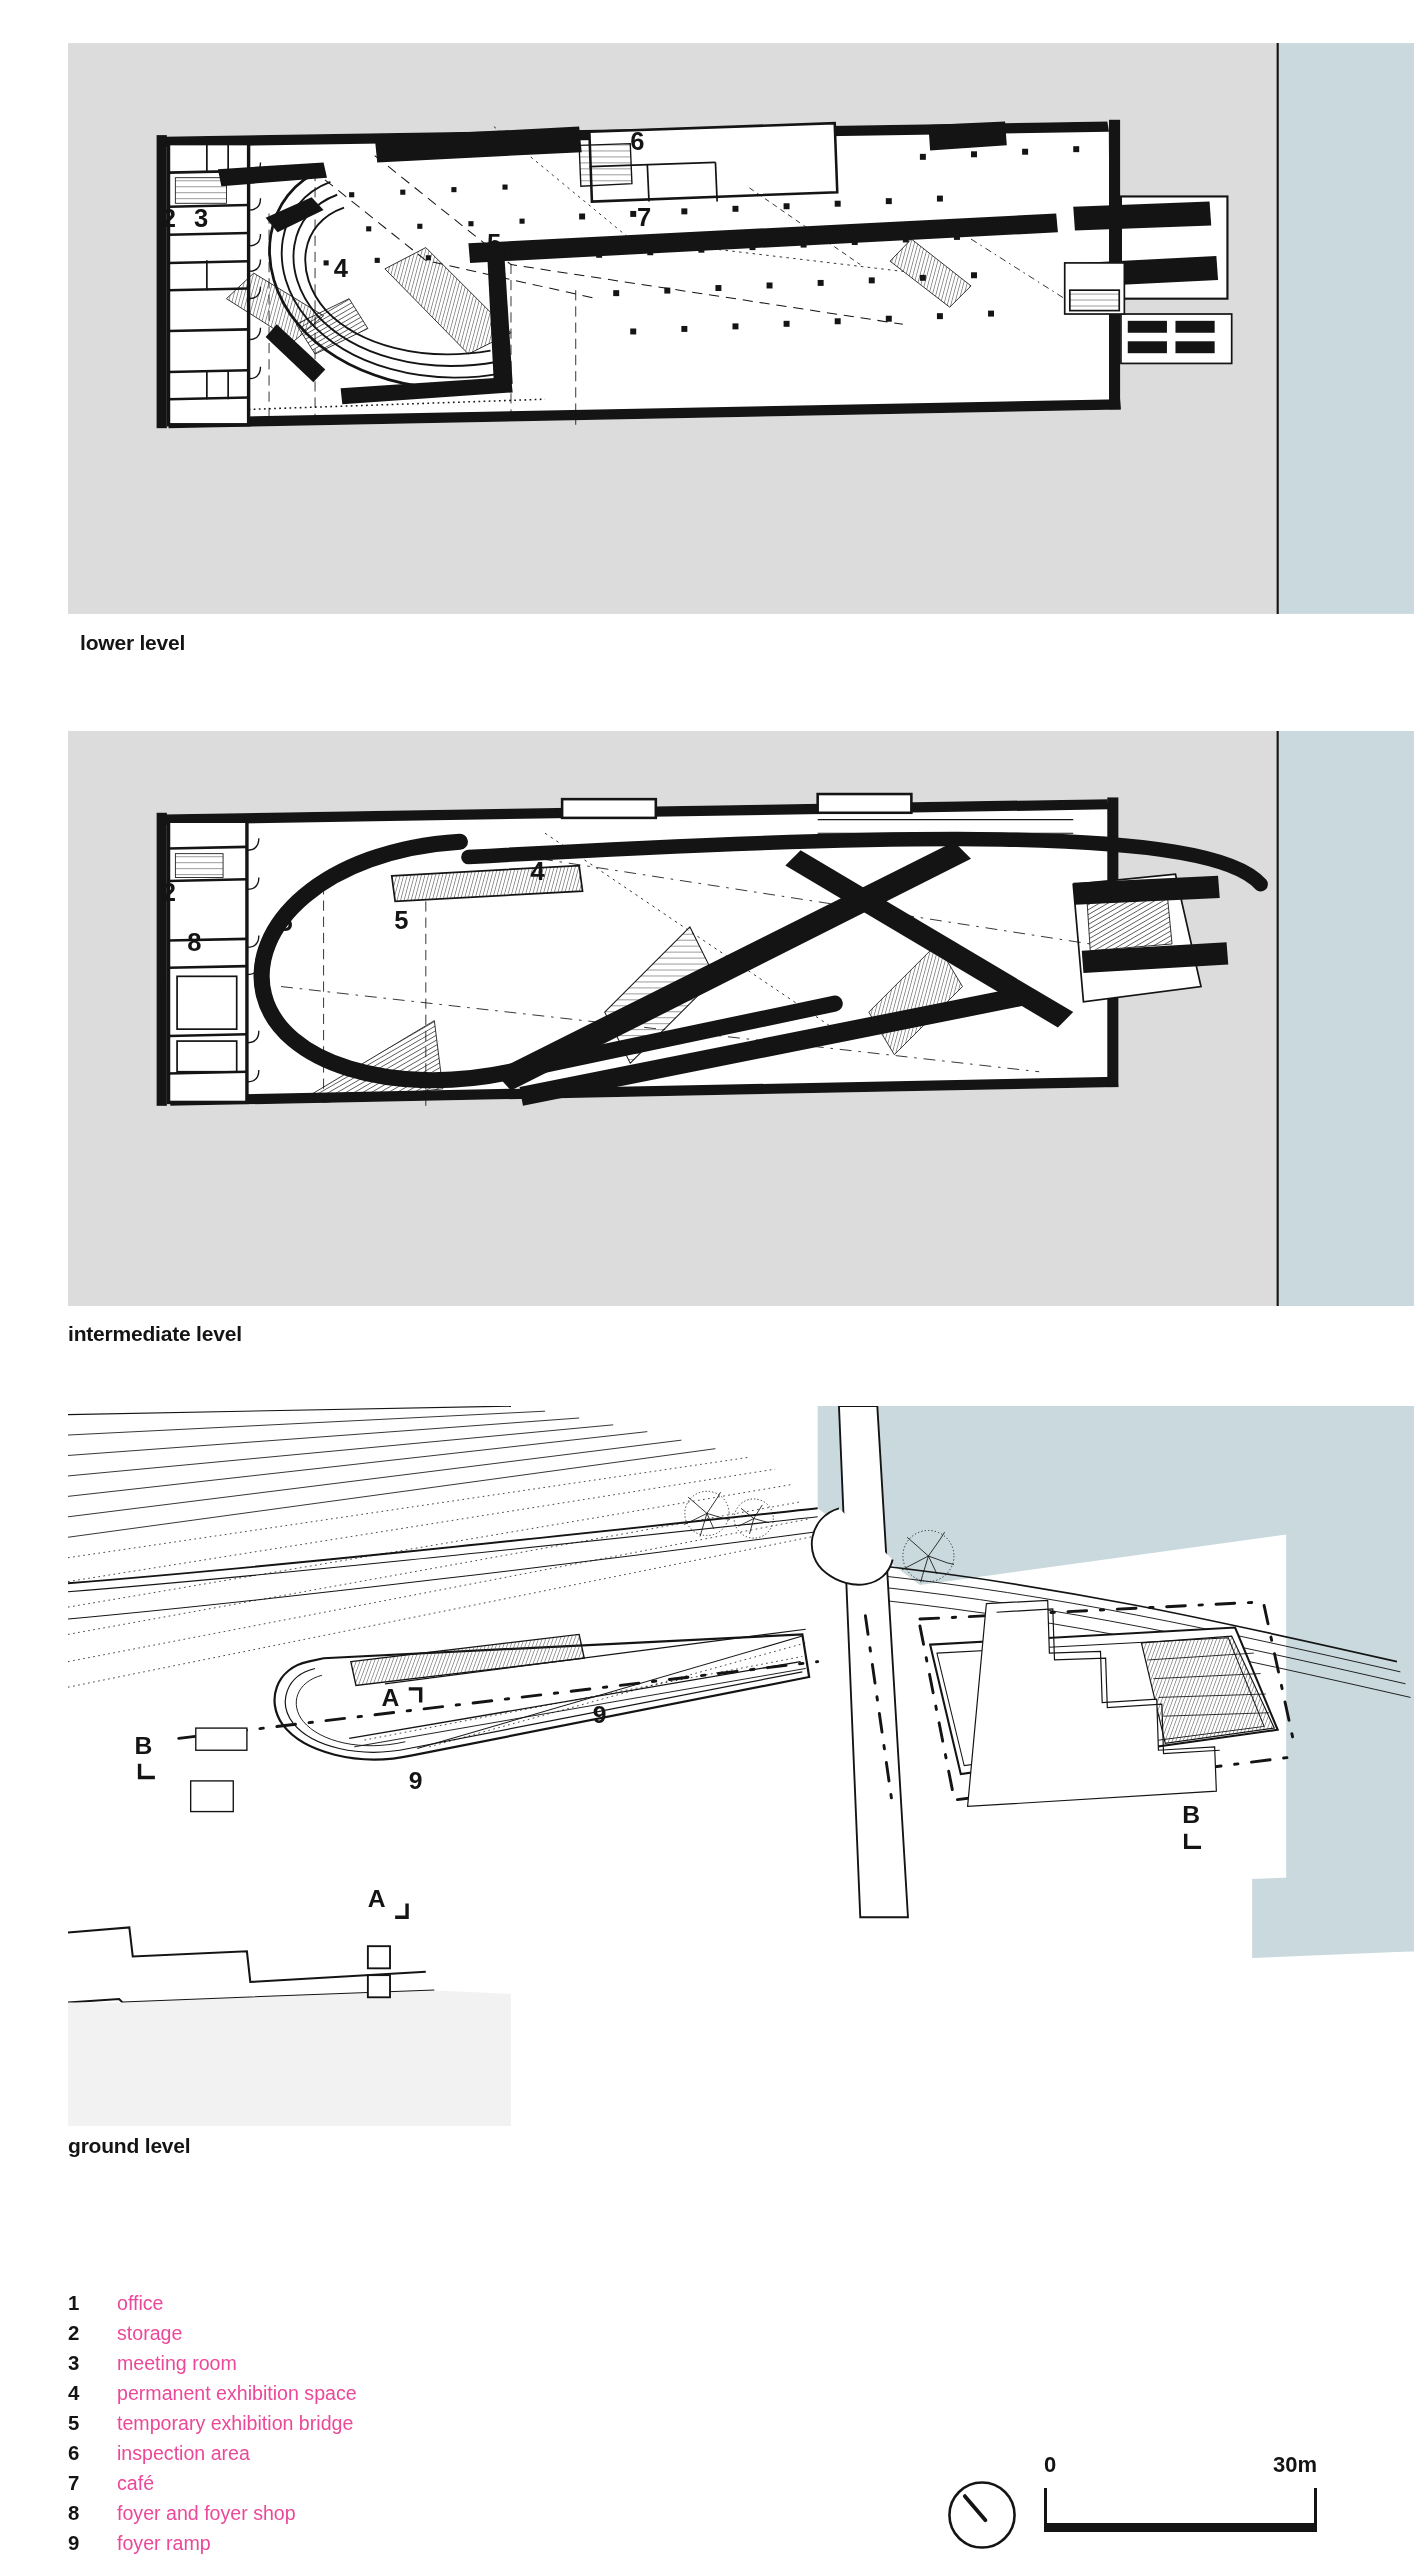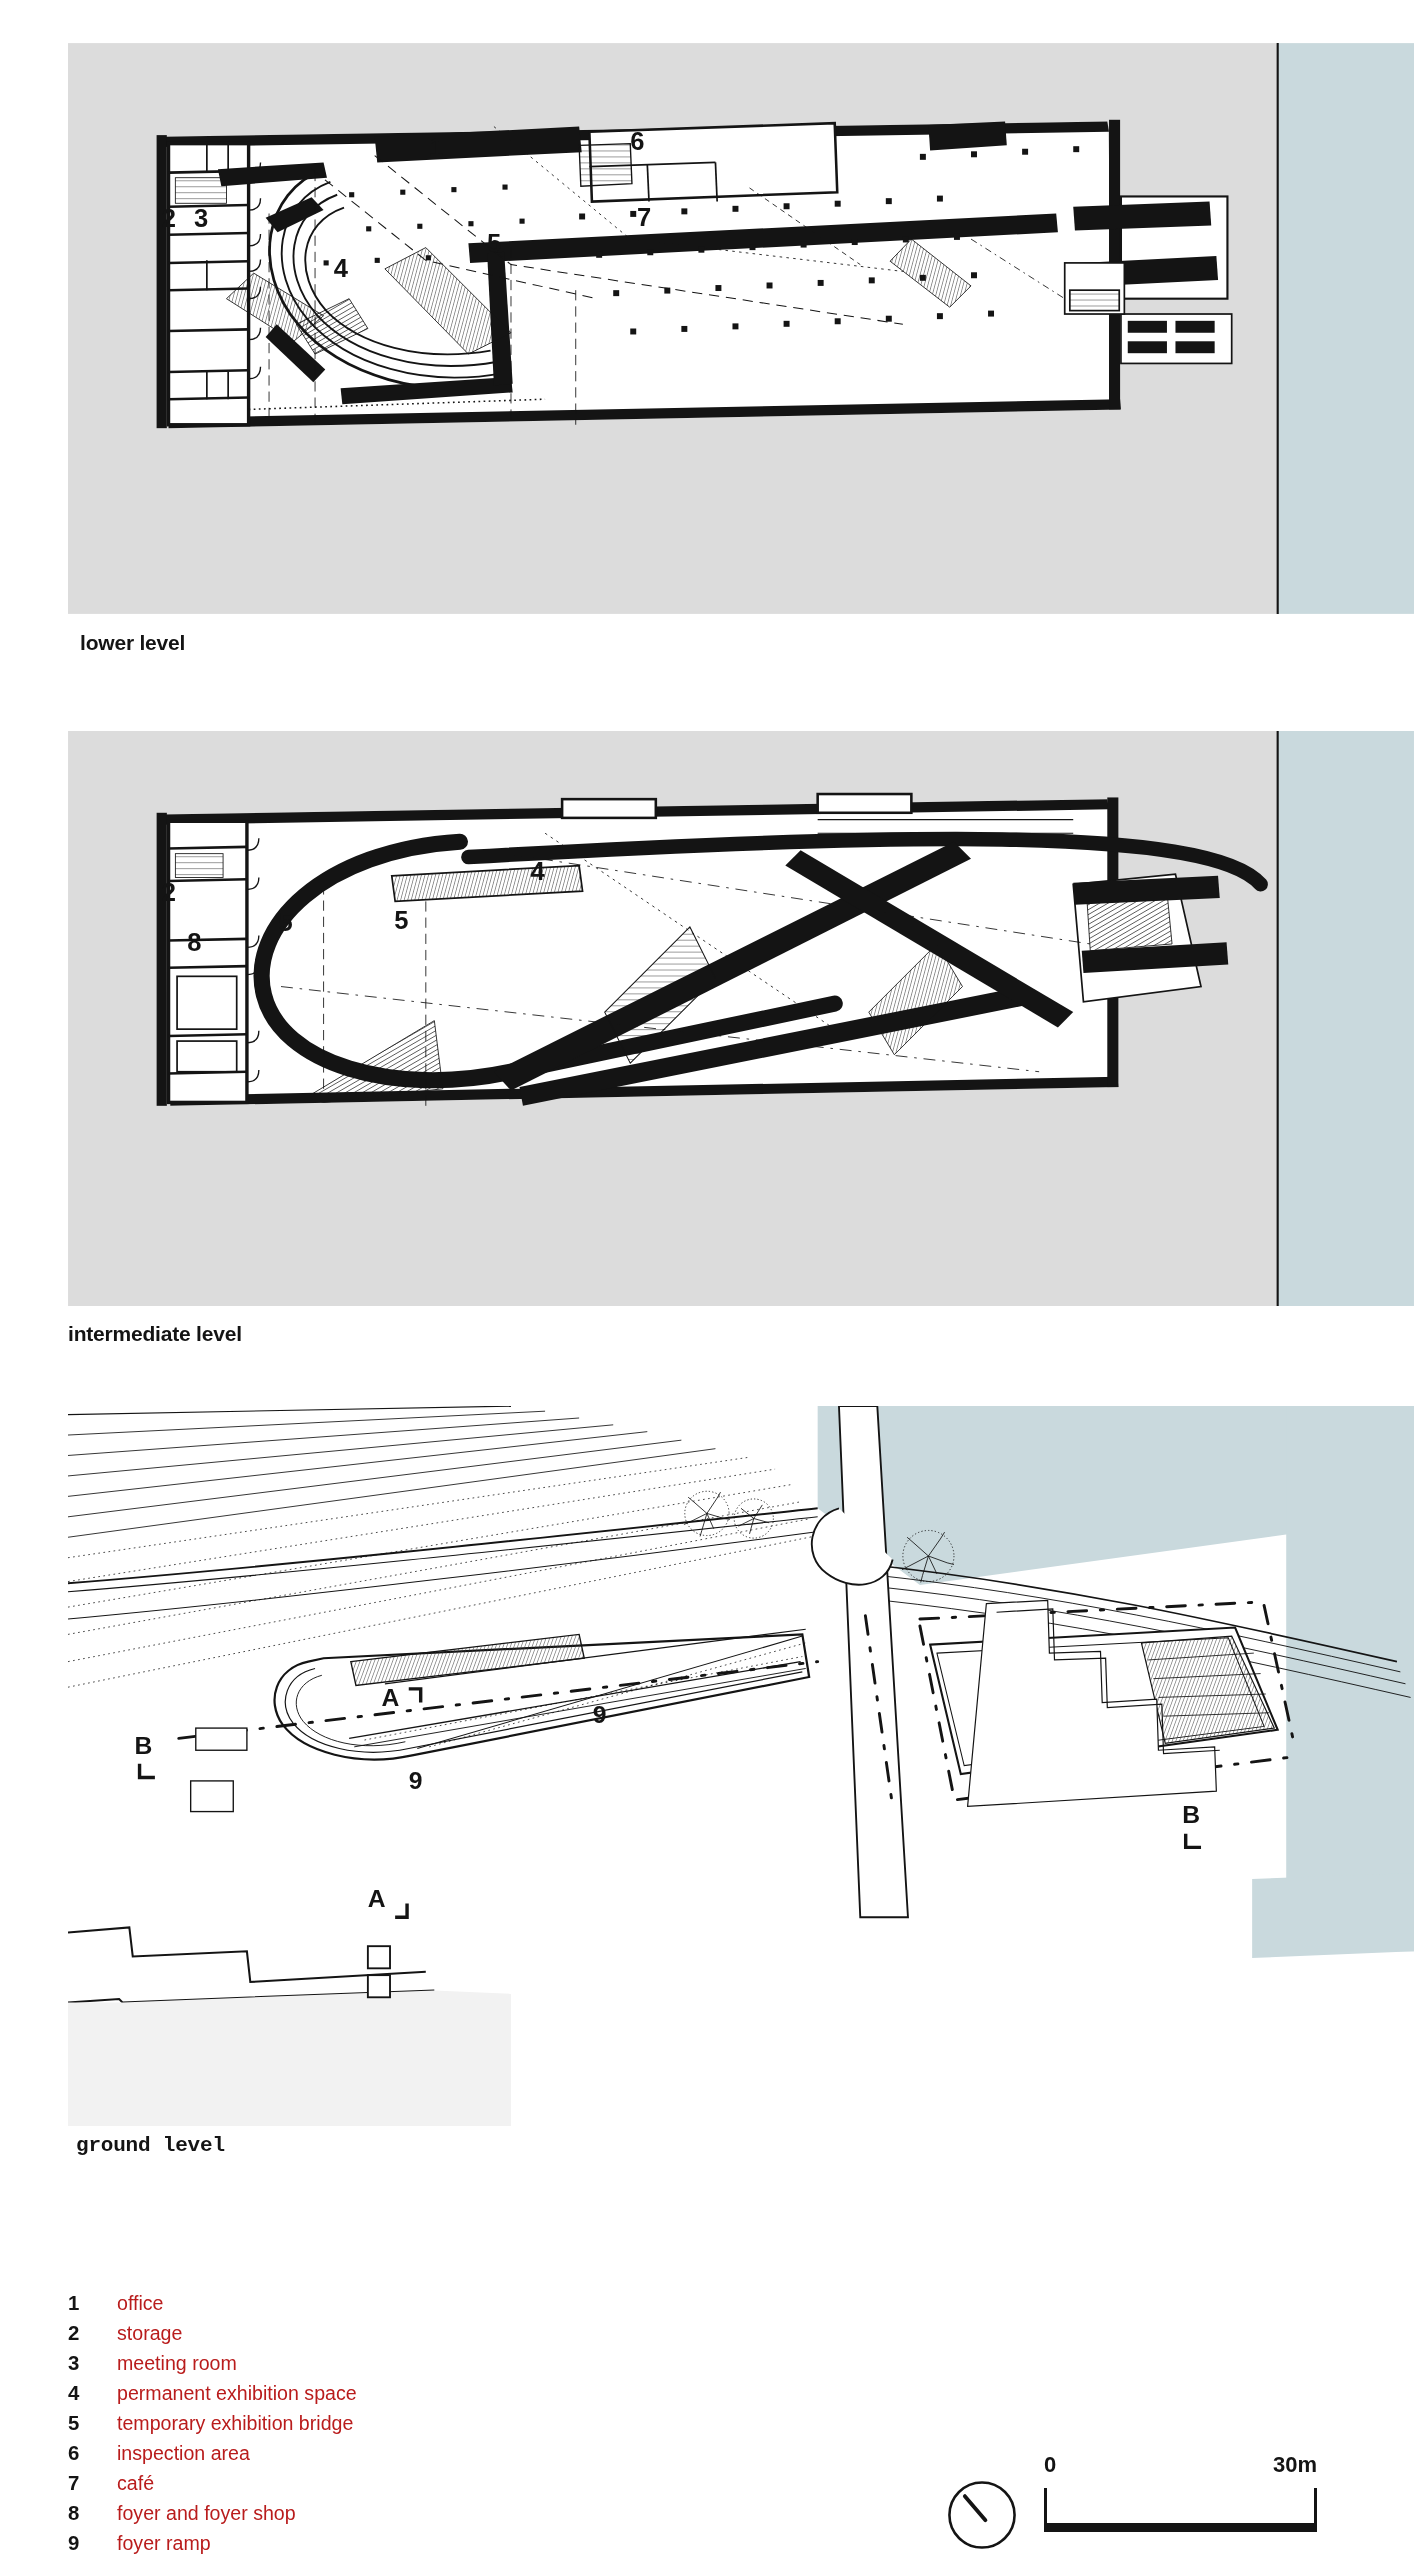--- a/index.html
+++ b/index.html
@@ -43,21 +43,21 @@
   }
   .legend-num {
     width: 49px;
     font-weight: bold;
     font-size: 20.4px;
     color: #141414;
     flex: 0 0 49px;
   }
   .legend-label {
     font-size: 19.6px;
-    color: #b91c1c;
+    color: #ec4899;
     font-weight: normal;
   }
 
   
   .scalebar { position: absolute; left: 1044px; top: 2452px; }
   .sb-labels { position: relative; height: 29px; width: 273px; }
   .sb-zero { position: absolute; left: 0; top: 0; font-weight: bold; font-size: 22px; color:#141414; }
   .sb-max  { position: absolute; right: 0; top: 0; font-weight: bold; font-size: 22px; color:#141414; }
   .sb-bar {
     position: relative;
@@ -487,21 +487,21 @@
       <g>
         <text x="718" y="490" font-family="Liberation Sans, sans-serif" font-weight="bold" font-size="29" fill="#141414" transform="translate(590,0)">B</text>
         <path d="M1312 502 L1312 518 L1330 518" fill="none" stroke="#141414" stroke-width="4"></path>
       </g>
 
       <g fill="#141414" font-family="Liberation Sans, sans-serif" font-weight="bold" font-size="29">
         <text x="616" y="372">9</text>
         <text x="400" y="450">9</text>
       </g>
     </svg>
-    <div class="caption" style="left:8px; top:728px;font-family:Liberation Mono, monospace;">ground level</div>
+    <div class="caption" style="left:0px; top:728px;">ground level</div>
   </div>
 
   <div class="legend">
     <div class="legend-row">
       <span class="legend-num">1</span>
       <span class="legend-label">office</span>
     </div>
     <div class="legend-row">
       <span class="legend-num">2</span>
       <span class="legend-label">storage</span>

